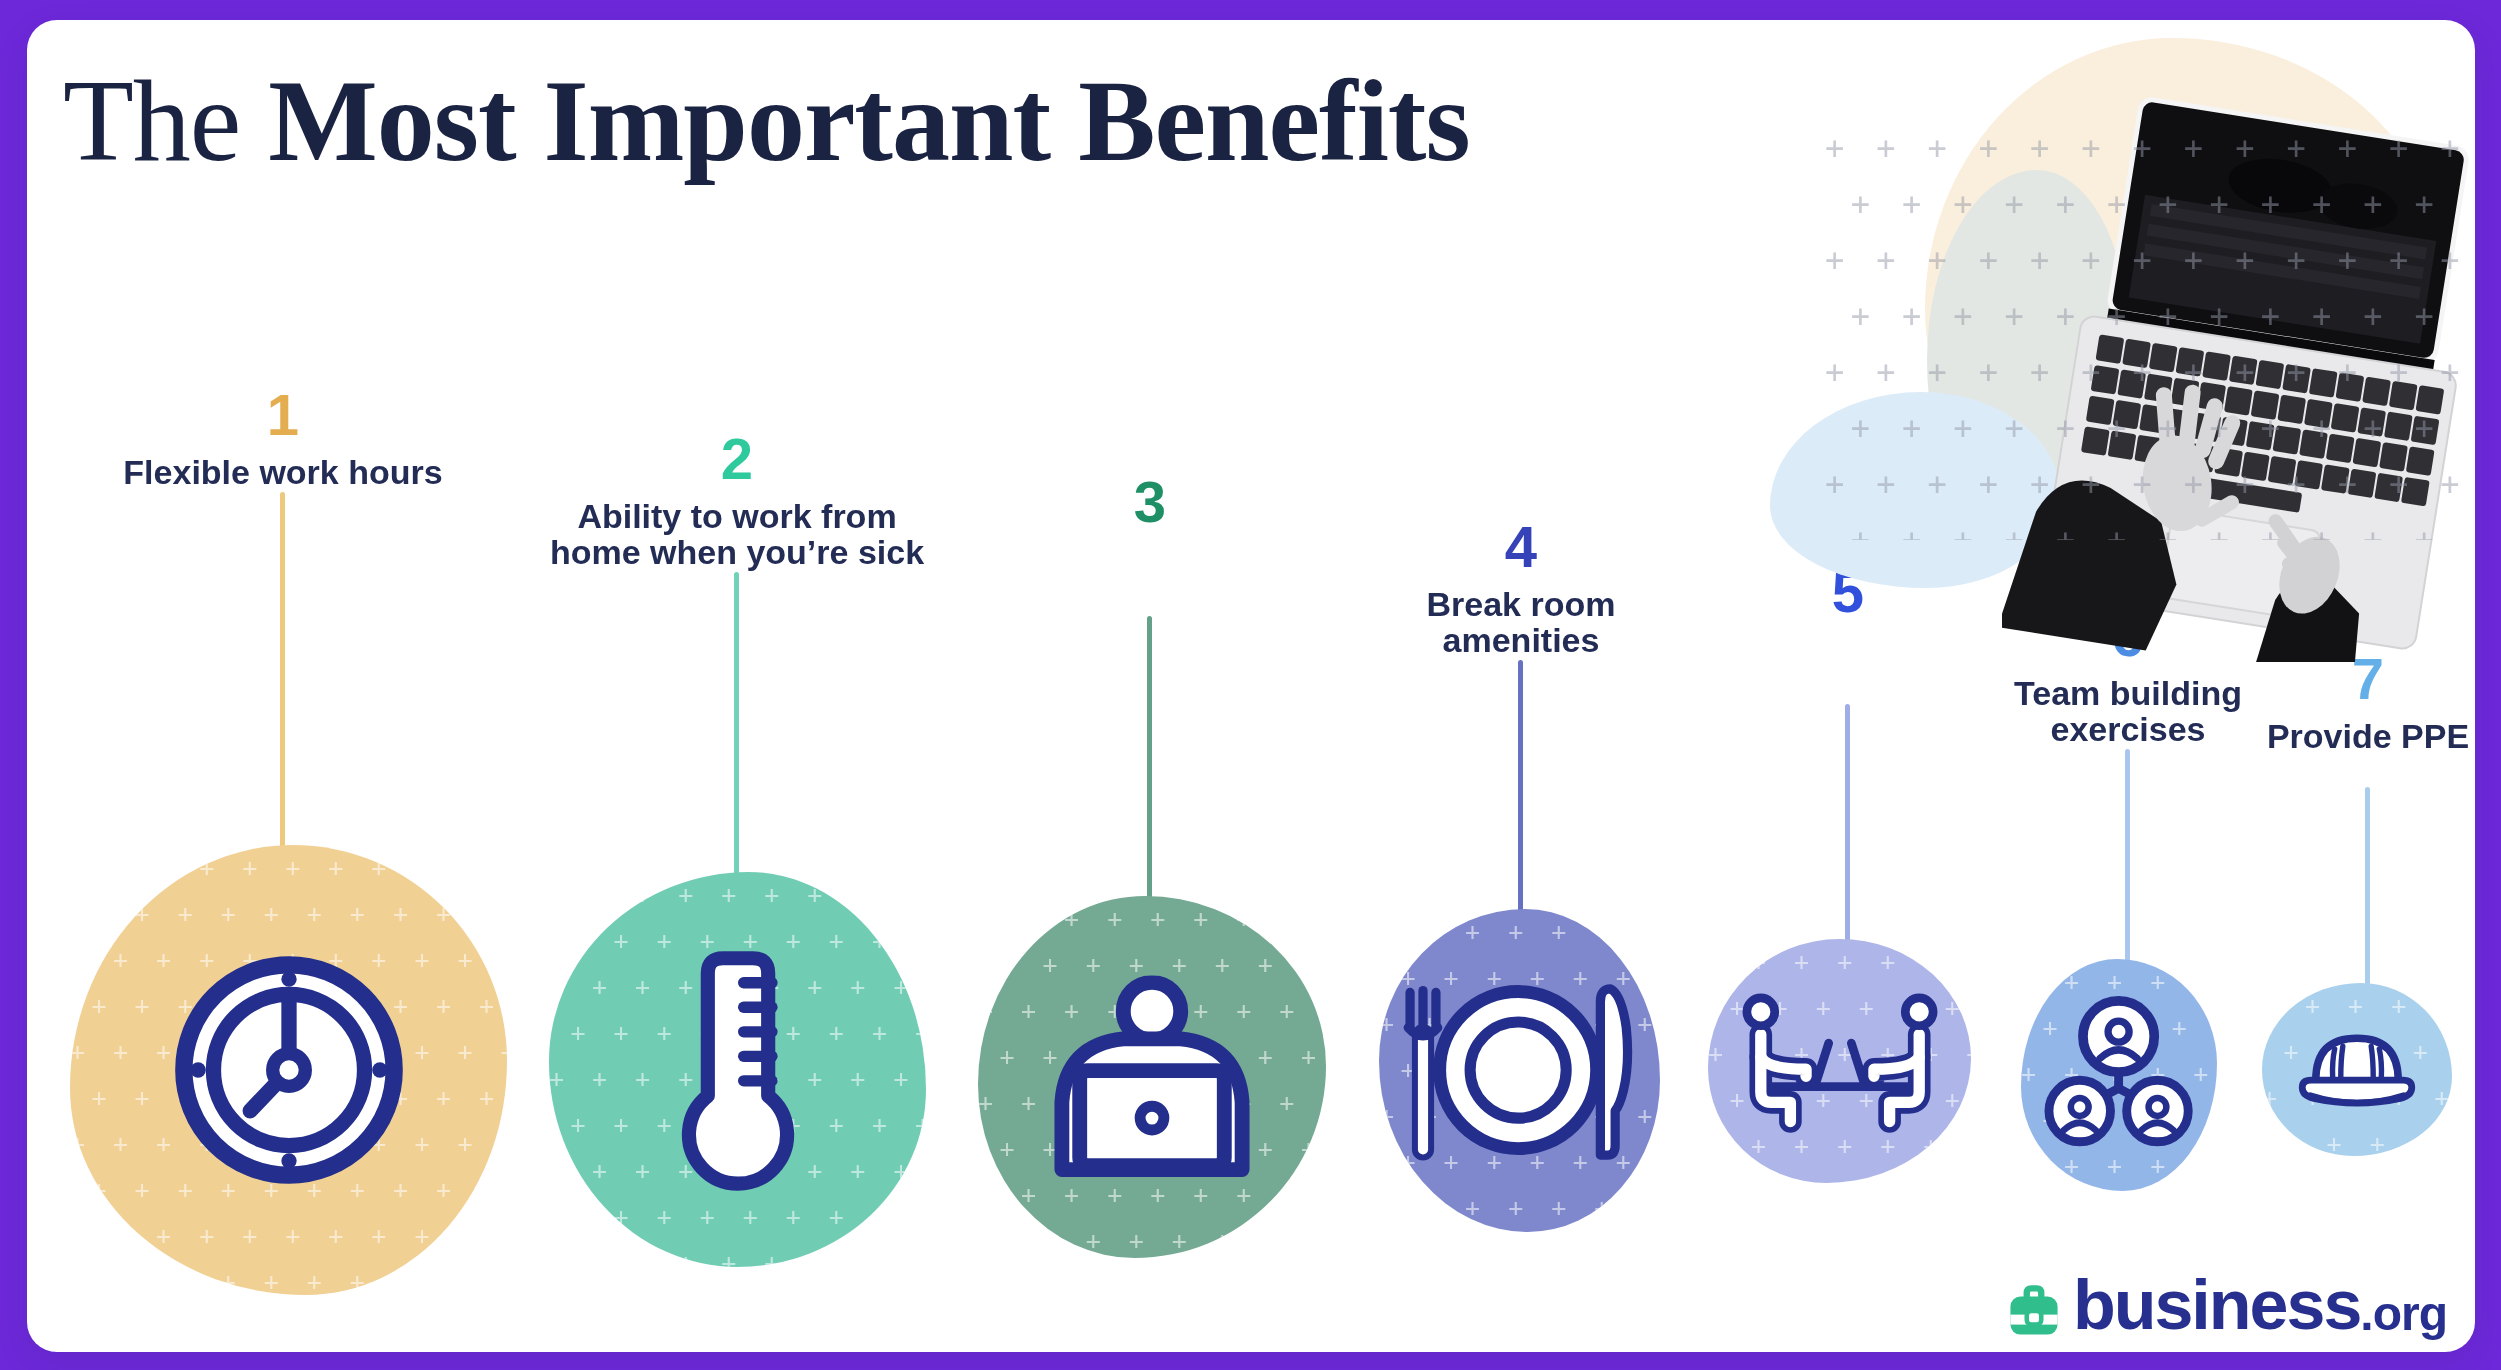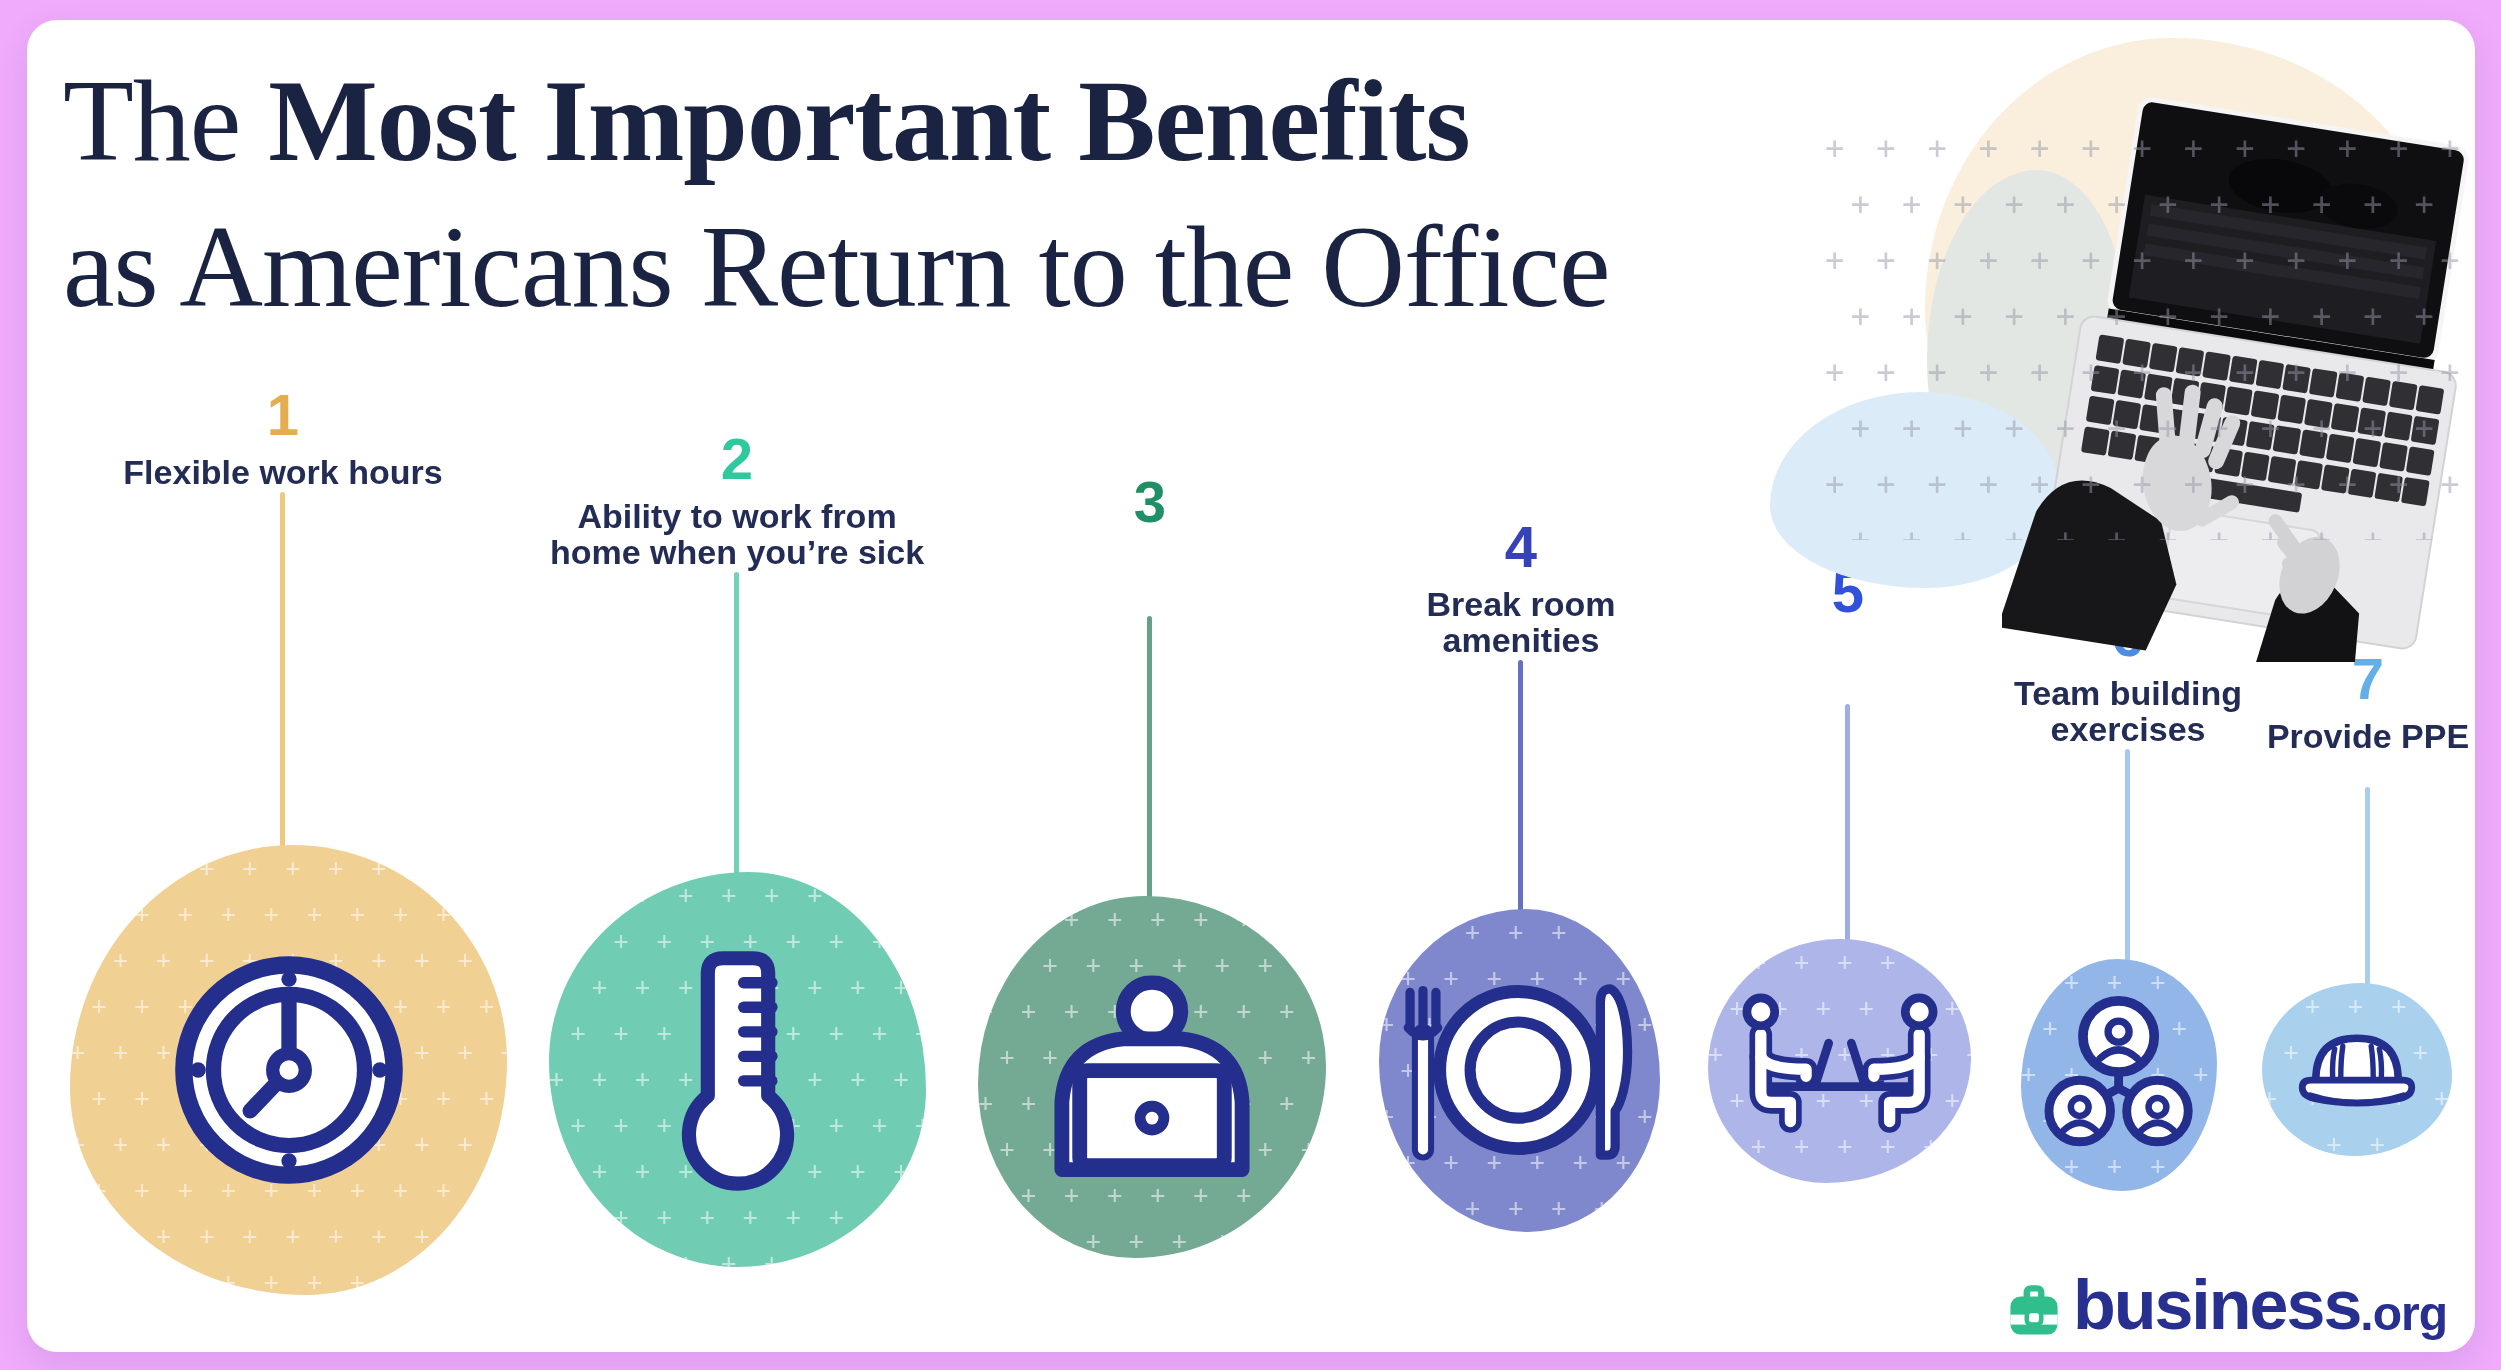--- a/index.html
+++ b/index.html
@@ -1,16 +1,16 @@
 <!DOCTYPE html>
 <html><head>
 <meta charset="utf-8">
 <style>
   html,body{margin:0;padding:0;background:#ebecf0;}
-  .stage{position:relative;width:2501px;height:1370px;background:#f0abfc;overflow:hidden;
+  .stage{position:relative;width:2501px;height:1370px;background:#6d28d9;overflow:hidden;
          font-family:"Liberation Sans","DejaVu Sans",sans-serif;}
   .card{position:absolute;left:27px;top:20px;width:2448px;height:1332px;background:#ffffff;
         border-radius:30px;box-shadow:0 12px 34px rgba(30,40,80,.10);overflow:hidden;}
 
   
   .title{position:absolute;left:36px;top:28px;color:#1a2342;
          font-family:"Liberation Serif","DejaVu Serif",serif;
          font-size:116px;line-height:146px;letter-spacing:-1px;white-space:nowrap;}
   .title .t-lead{font-weight:400;}
   .title .t-bold{font-weight:700;}
@@ -55,21 +55,20 @@
   .logo .tld{font-size:48px;font-weight:700;line-height:1;color:#27308f;letter-spacing:-1px;padding-bottom:2px;}
 </style>
 </head>
 <body>
 
 <div class="stage">
  <div class="card">
 
   <h1 class="title" style="margin:0;">
     <span><span class="t-lead">The </span><span class="t-bold">Most Important Benefits</span></span>
-    <span class="t-line2">as Americans Return to the Office</span>
   </h1>
 
   <div class="deco-blob deco-cream"></div>
   <div class="deco-blob deco-sage"></div>
   <div class="deco-blob deco-sky"></div>
 
   <svg class="photo-svg" width="480" height="600" viewBox="0 0 480 600">
     <g transform="rotate(9 240 300)">
 
       <rect x="100" y="55" width="330" height="215" rx="12" fill="#0f0f12" stroke="#f5f5f5" stroke-width="5"></rect>

